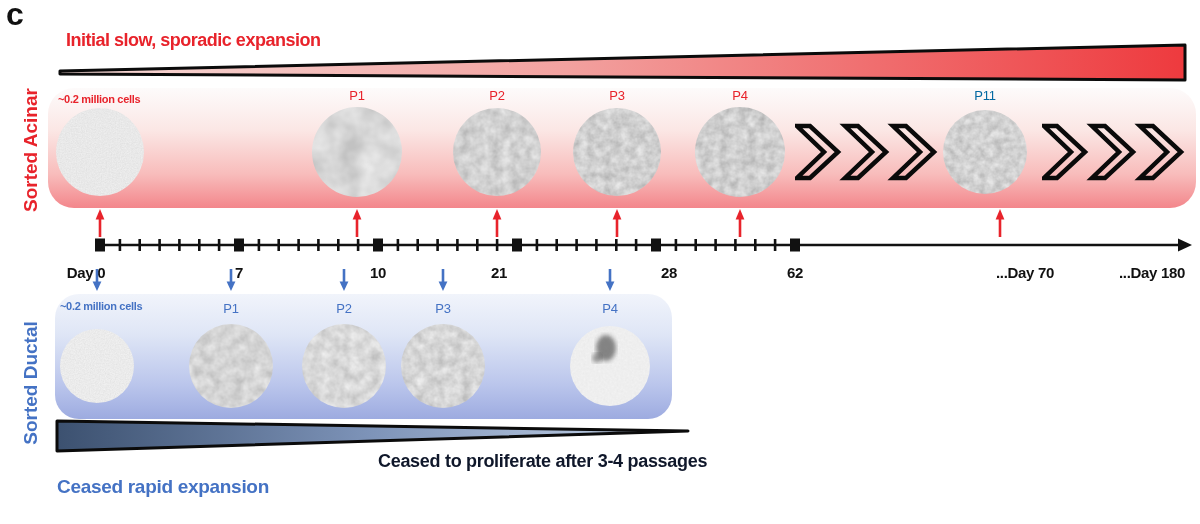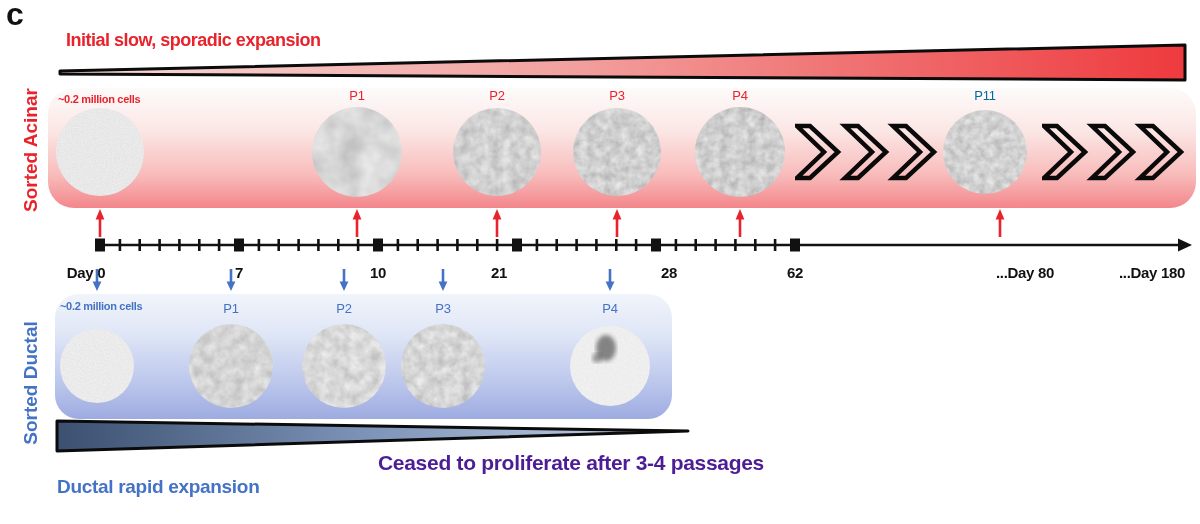--- a/index.html
+++ b/index.html
@@ -23,21 +23,21 @@
   }
   .side-label{width:130px;height:24px;text-align:center;font-size:19px;font-weight:700;
     transform:rotate(-90deg);}
   #acinar-side{left:-33px;top:138px;color:#e8232b;}
   #ductal-side{left:-33px;top:371px;color:#4472c4;}
   .seed-label{font-size:11px;font-weight:700;letter-spacing:-0.3px;}
   #acinar-seed{left:58px;top:93px;color:#e8232b;}
   #ductal-seed{left:60px;top:300px;color:#4472c4;}
   .p-label{width:80px;text-align:center;font-size:13px;font-weight:400;letter-spacing:-0.3px;}
   .day-label{width:120px;text-align:center;font-size:15px;font-weight:700;color:#111;letter-spacing:-0.3px;margin-top:13px;}
-  #ceased-text{left:378px;top:451px;font-size:21px;font-weight:700;color:#4c1d95;letter-spacing:-0.3px;}
+  #ceased-text{left:378px;top:451px;font-size:18px;font-weight:700;color:#0f172a;letter-spacing:-0.3px;}
   #initial-rapid-text{left:57px;top:476px;font-size:19px;font-weight:700;color:#4472c4;letter-spacing:-0.3px;}
 </style>
 </head>
 <body>
 
 <div id="stage">
 
   <svg width="0" height="0" style="position:absolute">
     <defs>
       <filter id="blobblur">
@@ -221,21 +221,21 @@
       <line x1="775.1" y1="5" x2="775.1" y2="17" stroke="#111111" stroke-width="2.6"></line>
       <rect x="790.0" y="4.5" width="10" height="13" fill="#111111"></rect>
     </svg>
   <div id="day-labels">
       <div class="abs day-label" style="left:26px;top:251px">Day 0</div>
       <div class="abs day-label" style="left:179px;top:251px">7</div>
       <div class="abs day-label" style="left:318px;top:251px">10</div>
       <div class="abs day-label" style="left:439px;top:251px">21</div>
       <div class="abs day-label" style="left:609px;top:251px">28</div>
       <div class="abs day-label" style="left:735px;top:251px">62</div>
-      <div class="abs day-label" style="left:965px;top:251px">...Day 80</div>
+      <div class="abs day-label" style="left:965px;top:251px">...Day 70</div>
       <div class="abs day-label" style="left:1092px;top:251px">...Day 180</div>
     </div>
 
   <div id="red-arrows">
       <svg class="abs" style="left:94px;top:208px" width="12" height="30">
     <line x1="6" y1="29" x2="6" y2="9" stroke="#e8232b" stroke-width="2.6"></line>
     <polygon points="6,1 1.6,11.5 10.4,11.5" fill="#e8232b"></polygon>
       </svg>
       <svg class="abs" style="left:351px;top:208px" width="12" height="30">
     <line x1="6" y1="29" x2="6" y2="9" stroke="#e8232b" stroke-width="2.6"></line>
@@ -371,15 +371,15 @@
     <ellipse cx="29" cy="34" rx="5" ry="5" fill="#4a4a4a" opacity="0.5" filter="url(#blobblur)"></ellipse>
   </svg>
       <div class="abs p-label" style="left:570px;top:301px;color:#4472c4">P4</div>
     </div>
 
   <svg class="abs" style="left:0;top:415px" width="720" height="45">
     <polygon points="57,6 688,16 57,36" fill="url(#gradBlue)" stroke="#0b0b0b" stroke-width="3" stroke-linejoin="round"></polygon>
   </svg>
 
   <div class="abs nowrap" id="ceased-text">Ceased to proliferate after 3-4 passages</div>
-  <div class="abs nowrap" id="initial-rapid-text">Ductal rapid expansion</div>
+  <div class="abs nowrap" id="initial-rapid-text">Ceased rapid expansion</div>
 
 </div>
 
 </body></html>

